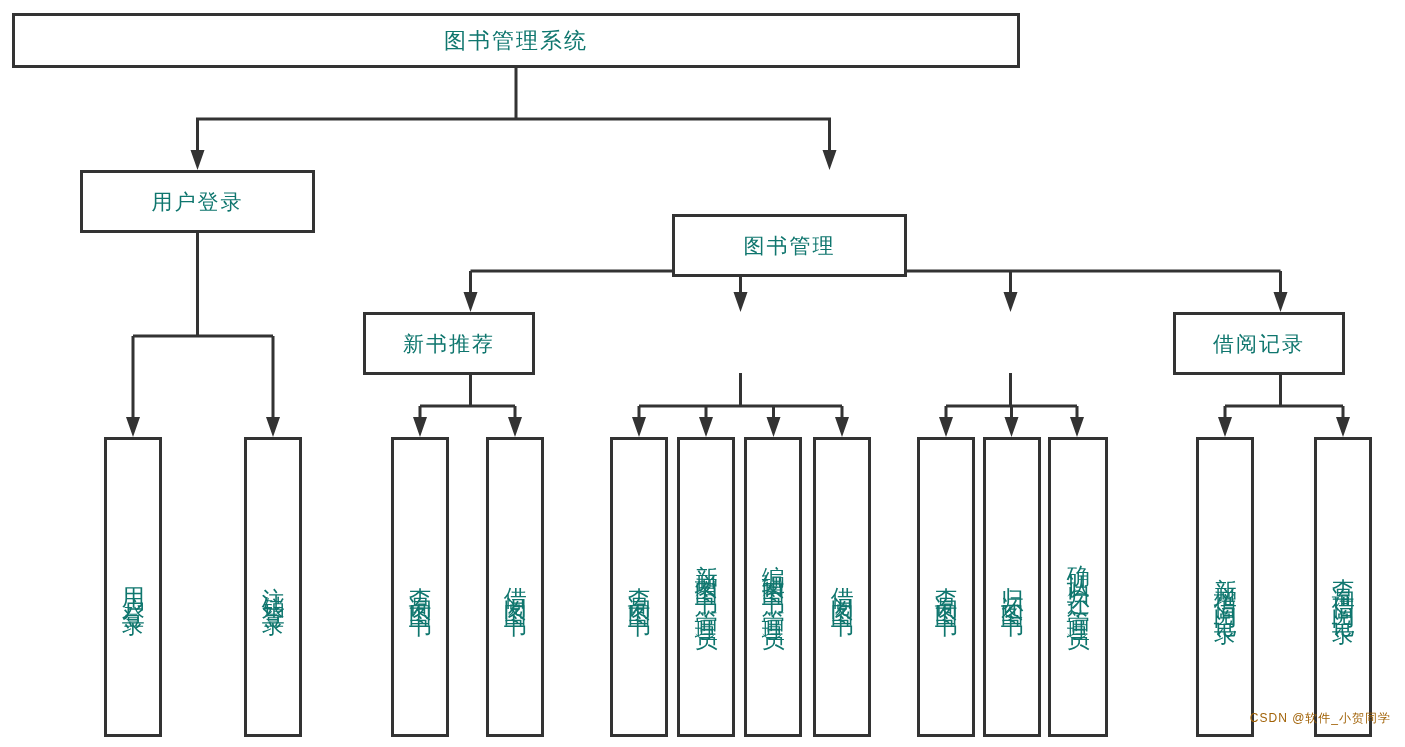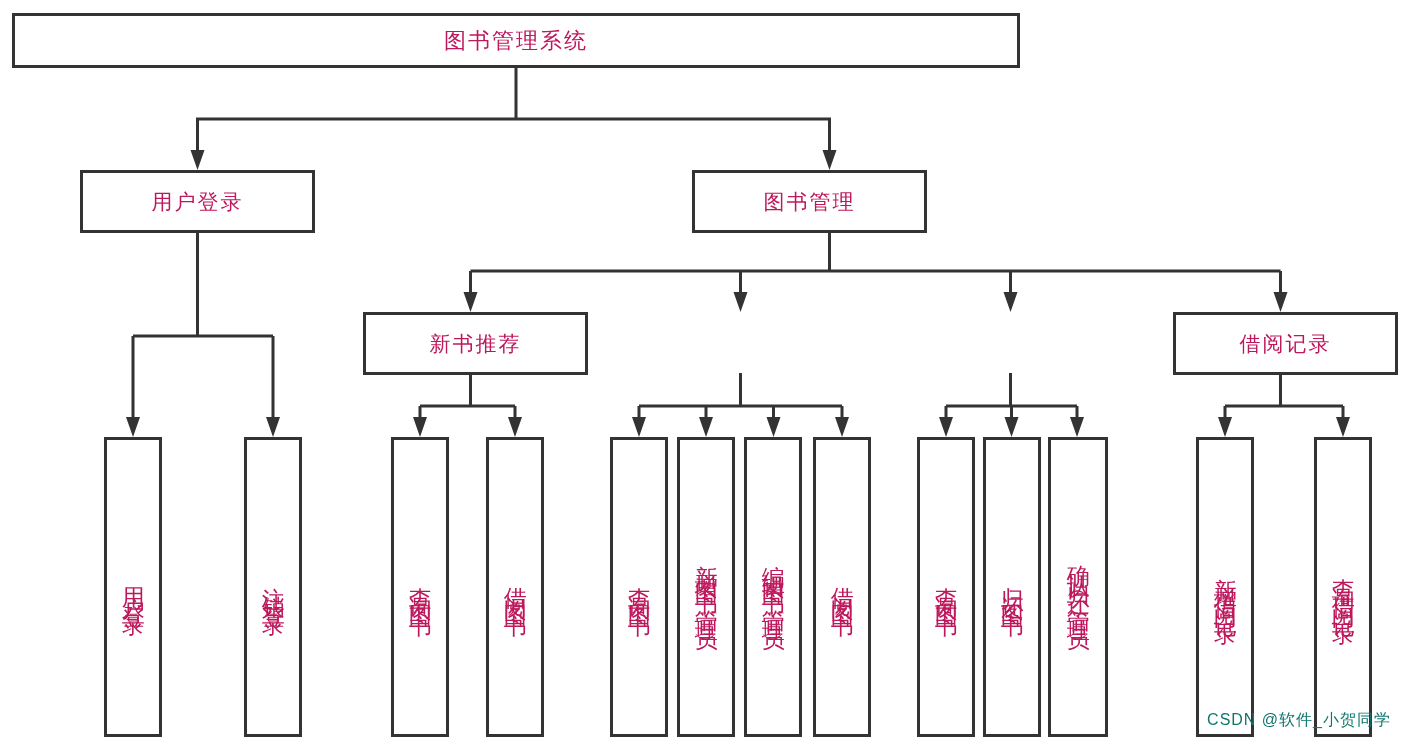--- a/index.html
+++ b/index.html
@@ -19,47 +19,47 @@
   }
   .node {
     position: absolute;
     box-sizing: border-box;
     border: 3px solid #333333;
     background: #ffffff;
     display: flex;
     align-items: center;
     justify-content: center;
     z-index: 2;
-    color: #be185d;
+    color: #0f766e;
   }
   .node.h span {
     font-size: 21px;
     letter-spacing: 2px;
     white-space: nowrap;
   }
   .node.root { left: 12px; top: 13px; width: 1008px; height: 55px; }
   .node.root span { font-size: 22px; }
   .node.lvl1 { height: 63px; width: 235px; top: 170px; }
-  .node.lvl2 { height: 63px; width: 225px; top: 312px; }
+  .node.lvl2 { height: 63px; width: 172px; top: 312px; }
   .node.leaf { top: 437px; width: 58px; height: 300px; }
   .node.leaf span {
     writing-mode: vertical-rl;
     text-orientation: mixed;
     font-size: 23px;
     letter-spacing: 9px;
     line-height: 1.1;
   }
   .watermark {
     position: absolute;
     right: 14px;
     top: 710px;
     z-index: 10;
-    font-size: 16px;
+    font-size: 12px;
     letter-spacing: 1px;
-    color: #0f766e;
+    color: #a16207;
     white-space: nowrap;
   }
 </style>
 </head>
 <body>
 
 <div class="canvas">
 
   <svg class="connectors" viewBox="0 0 1405 747" xmlns="http://www.w3.org/2000/svg">
 
@@ -89,21 +89,21 @@
       M1218,417 L1232,417 L1225,437 Z     M1336,417 L1350,417 L1343,437 Z"></path>
   </svg>
 
   <div class="node root h">
     <span>图书管理系统</span>
   </div>
 
   <div class="node lvl1 h" style="left:80px;">
     <span>用户登录</span>
   </div>
-  <div class="node lvl1 h" style="left:692px;">
+  <div class="node lvl1 h" style="left:672px;margin-top:44px;">
     <span>图书管理</span>
   </div>
 
   <div class="node lvl2 h" style="left:363px;">
     <span>新书推荐</span>
   </div>
   <div class="node lvl2 h" style="left:1173px;">
     <span>借阅记录</span>
   </div>
 

